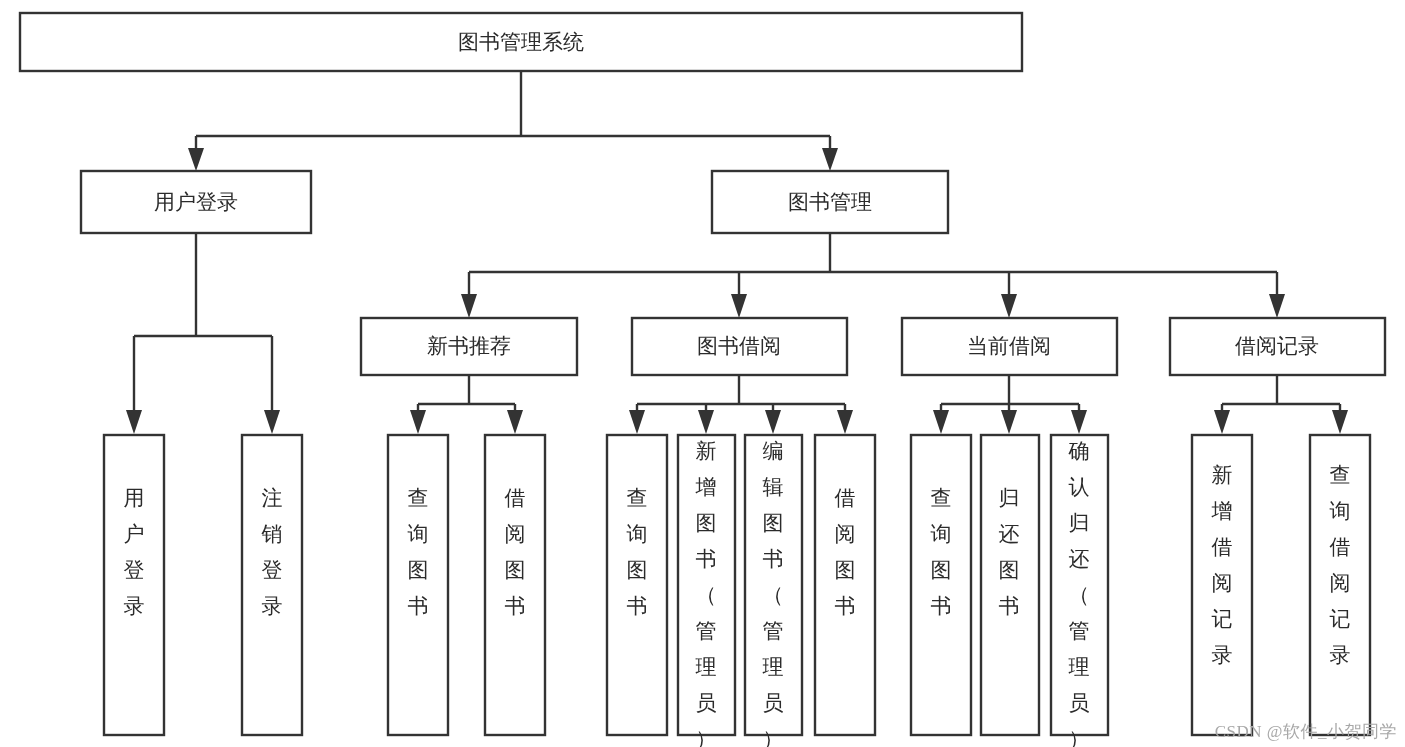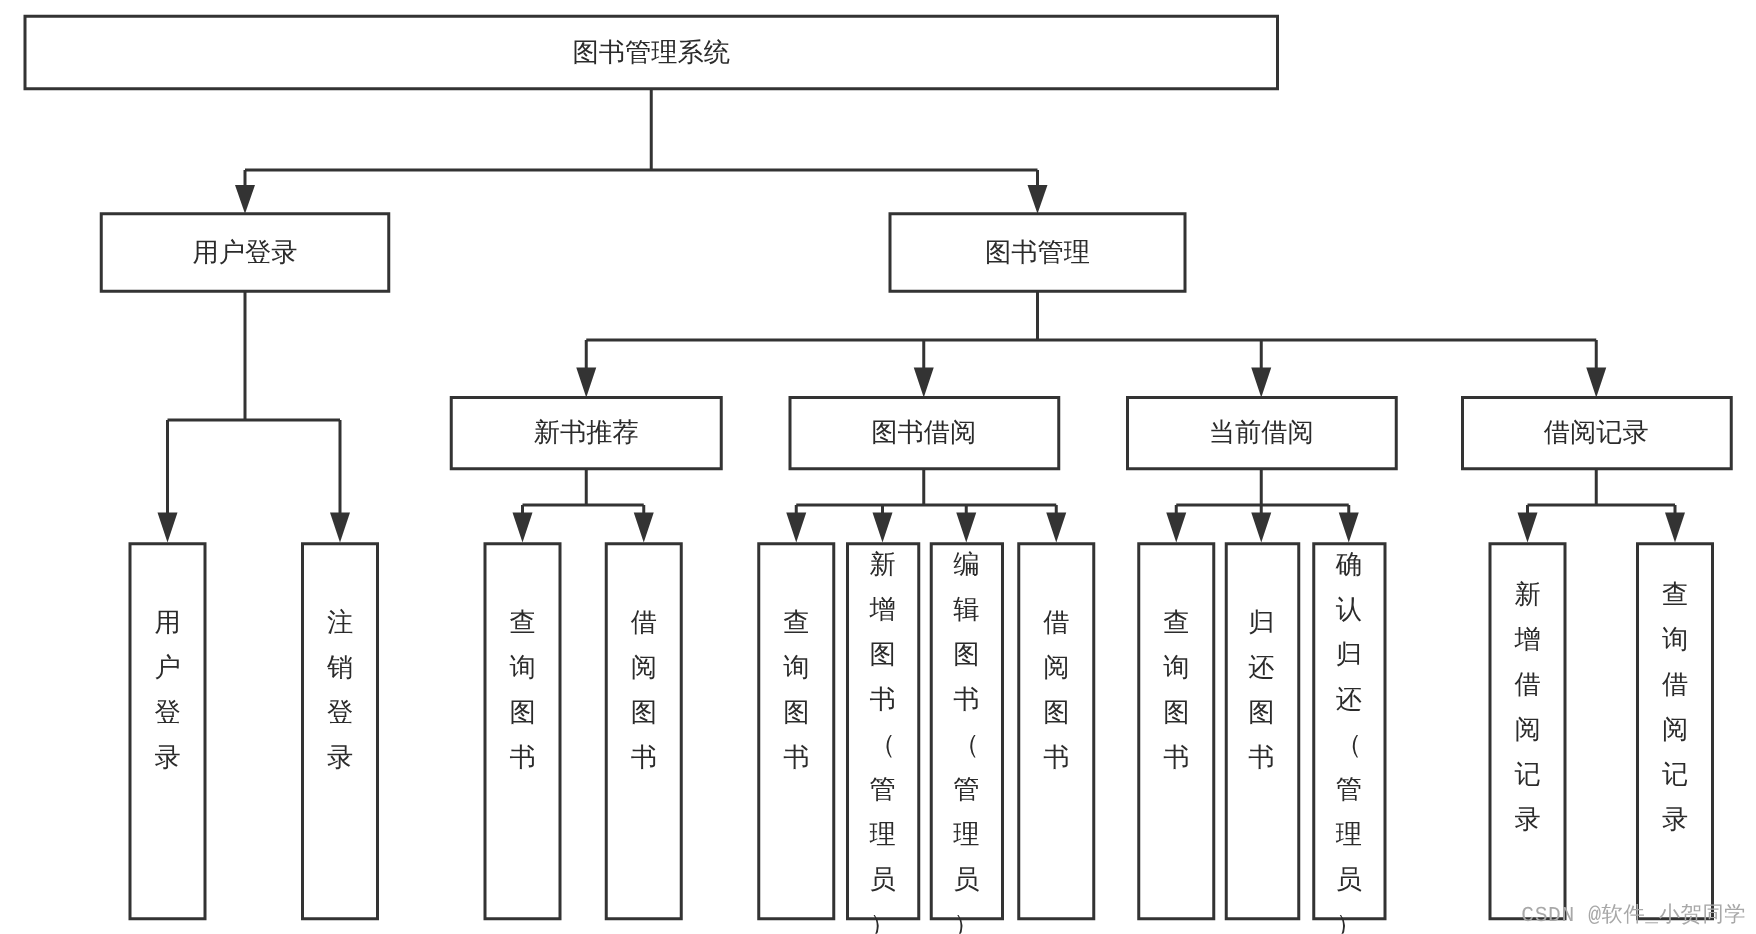--- a/index.html
+++ b/index.html
@@ -52,21 +52,21 @@
   .node-label-v {
     font-family: "Liberation Sans", "DejaVu Sans", sans-serif;
     font-size: 21px;
     fill: #2b2b2b;
     text-anchor: middle;
   }
   .watermark {
     position: absolute;
     right: 8px;
     bottom: 4px;
-    font-family: Liberation Mono, monospace;
+    font-family: Liberation Serif, serif;
     font-size: 17px;
     color: #a8a8a8;
     letter-spacing: 0.5px;
     white-space: nowrap;
     user-select: none;
   }
 </style>
 </head>
 <body>
 

